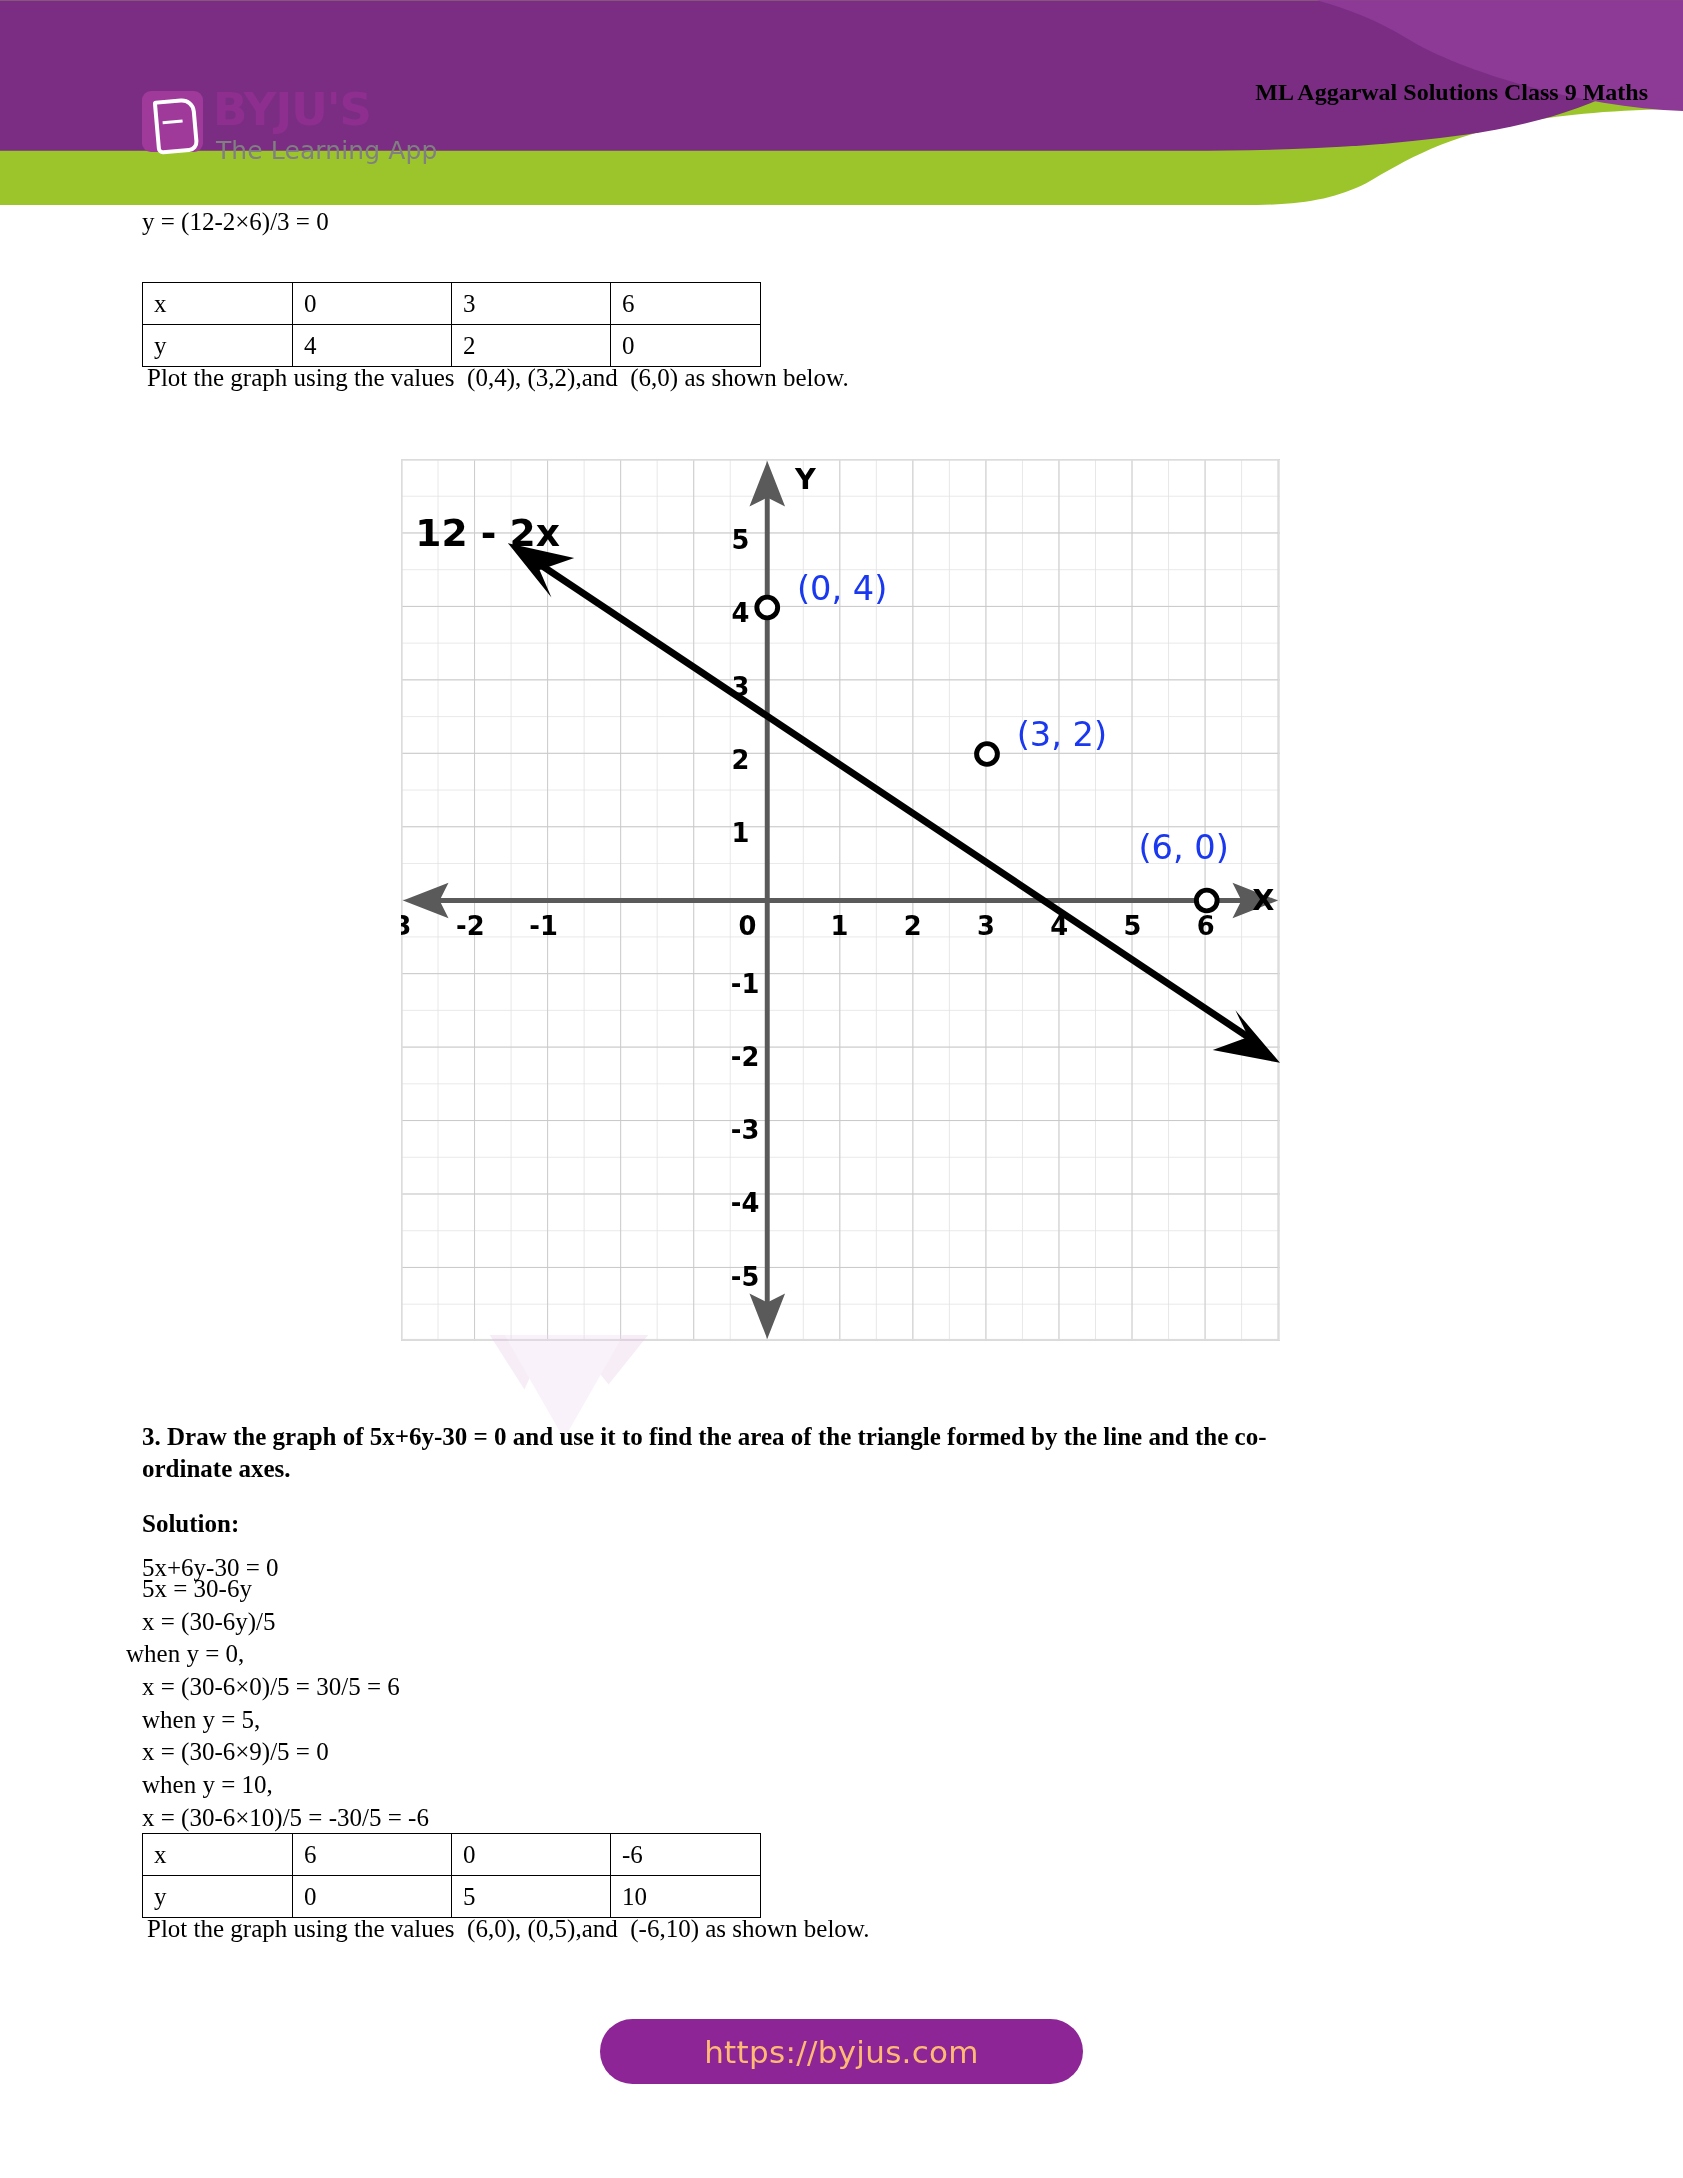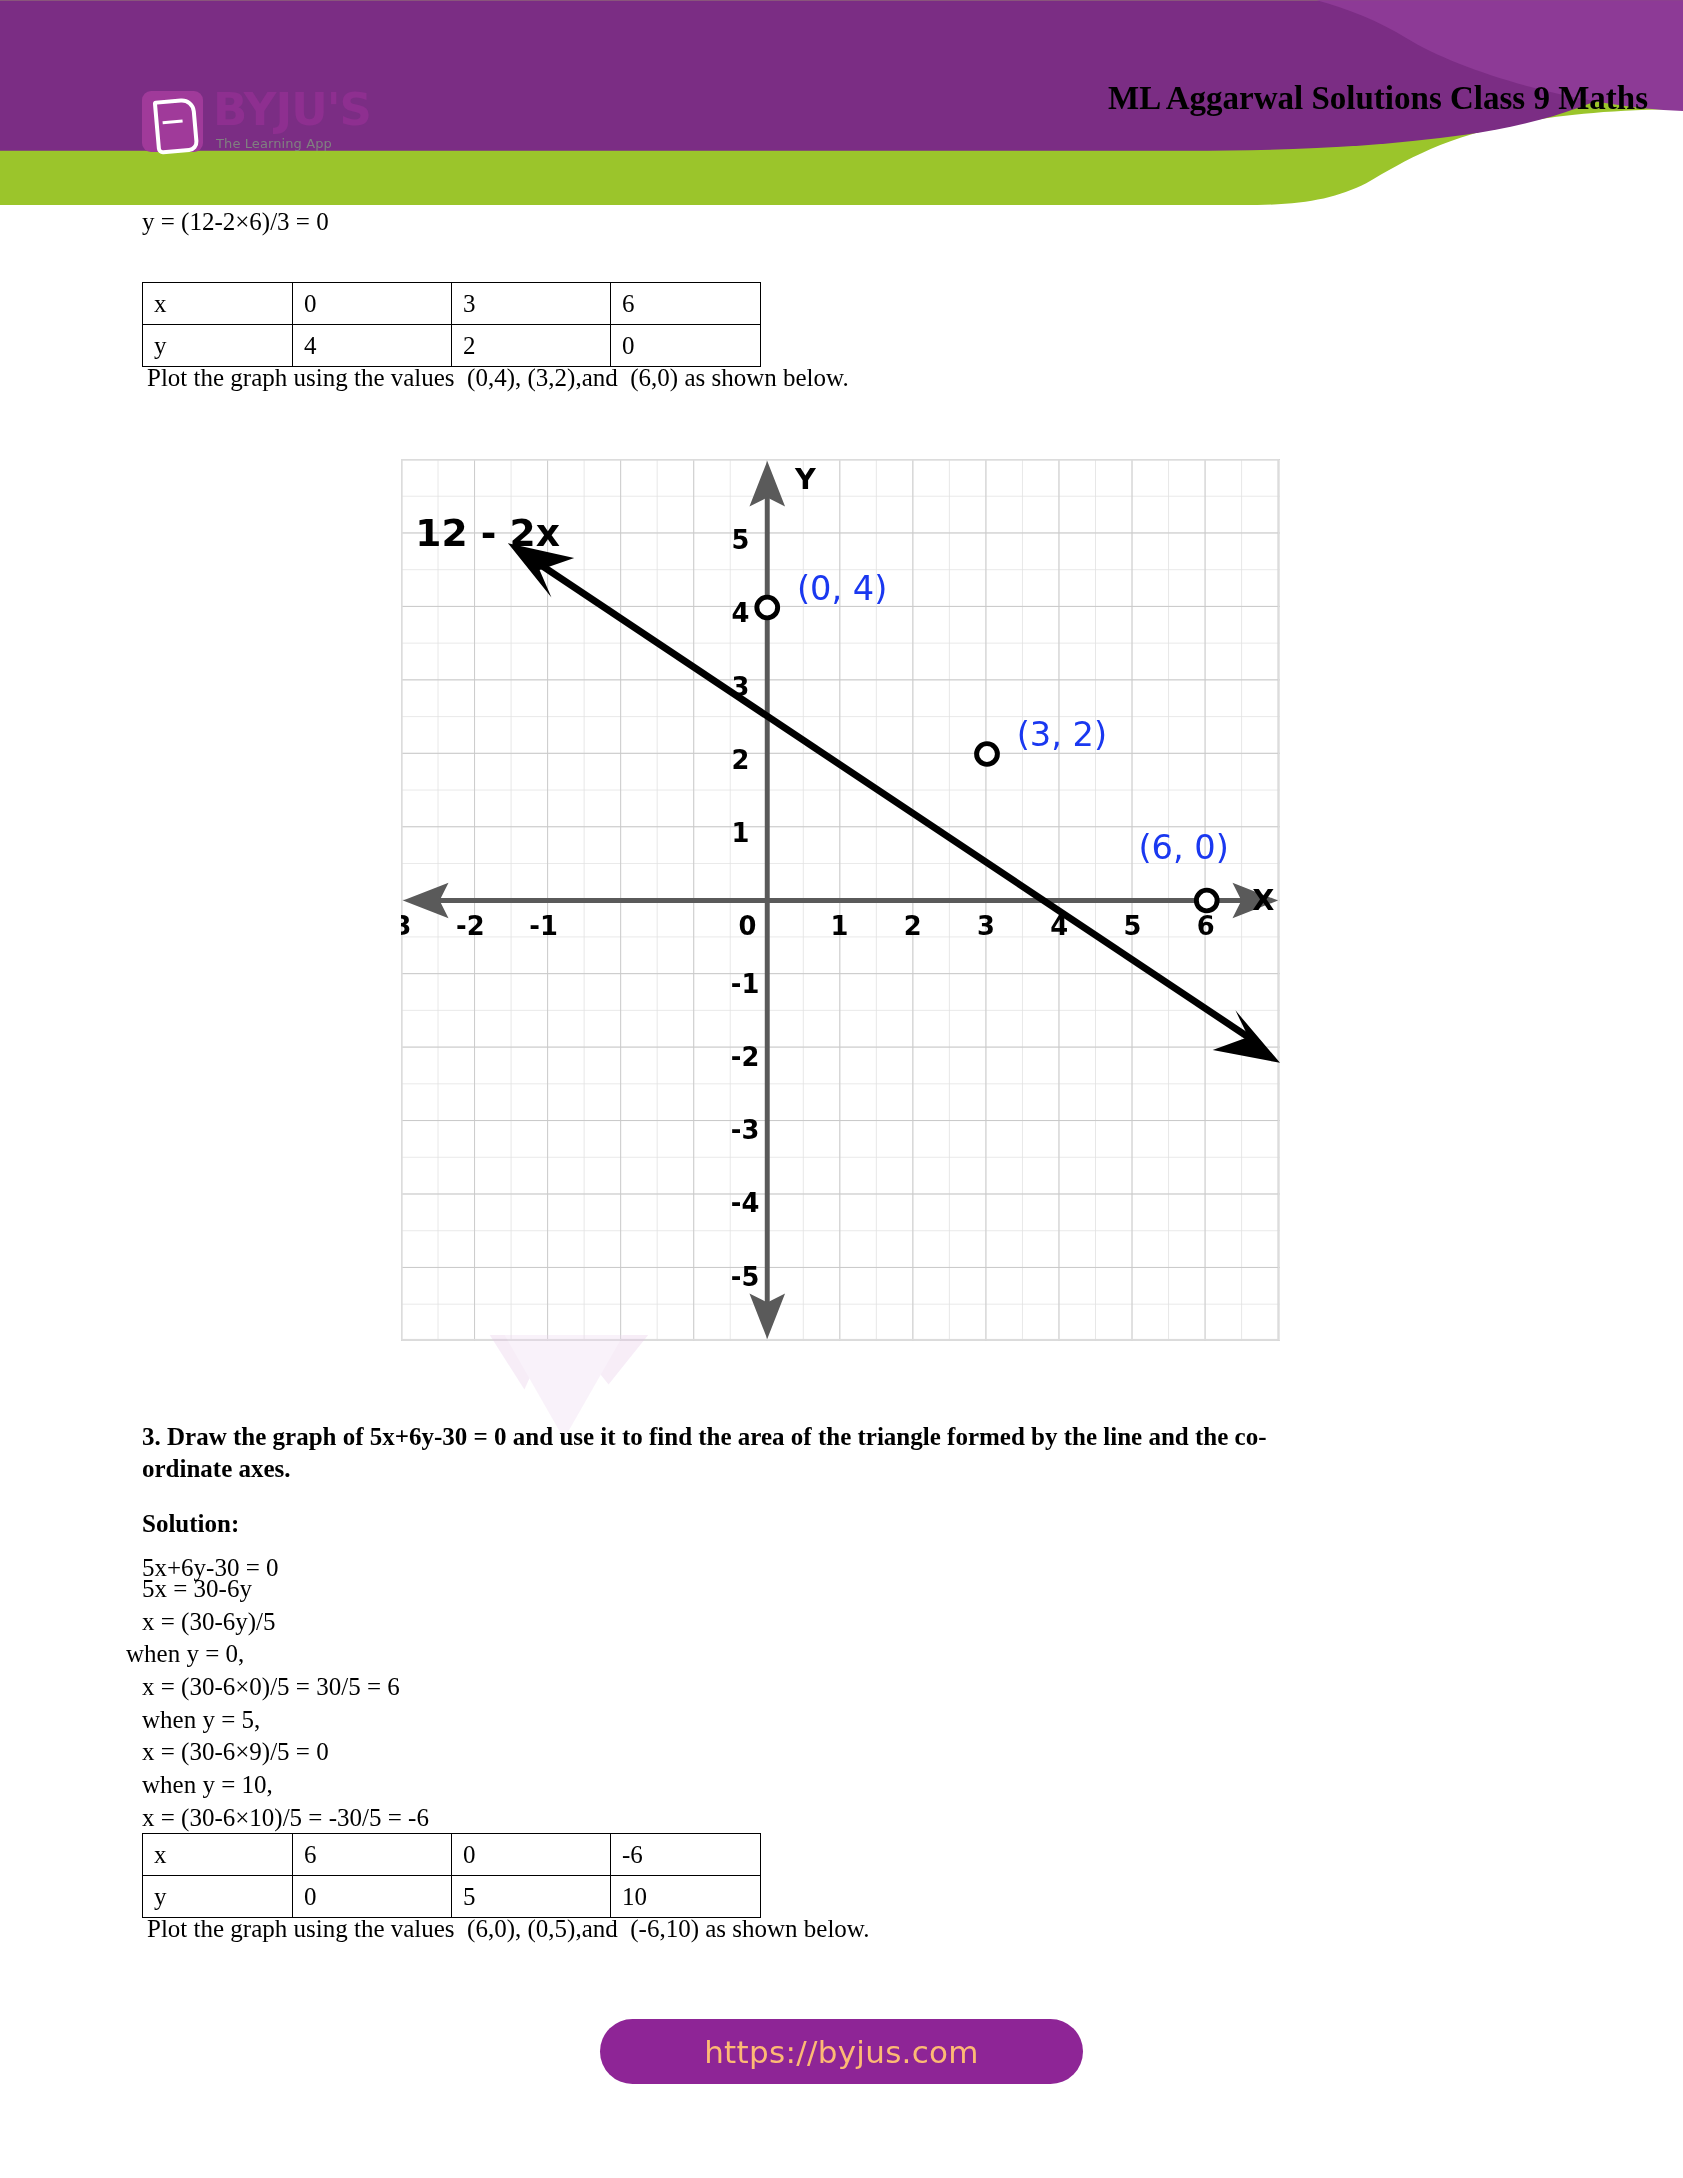--- a/index.html
+++ b/index.html
@@ -29,28 +29,28 @@
   #logo-word{
     position:absolute;left:71px;top:-4px;
     font-family:"DejaVu Sans", sans-serif;
     font-weight:bold;font-size:45px;letter-spacing:-1px;
     color:#8e2f90;
     line-height:1;
   }
   #logo-tag{
     position:absolute;left:74px;top:45px;
     font-family:"DejaVu Sans", sans-serif;
-    font-size:13px;color:#808080;letter-spacing:0.1px;
+    font-size:25px;color:#808080;letter-spacing:0.1px;
   }
   
   #doc-title{
     position:absolute;right:35px;top:77px;width:990px;
     text-align:right;
     font-family:"Liberation Serif", serif;
-    font-weight:bold;font-size:33px;line-height:1.28;
+    font-weight:bold;font-size:24px;line-height:1.28;
     color:#000000;
   }
   
   .txt{
     position:absolute;
     font-family:Liberation Serif, serif;
     font-size:25px;color:#000;
     white-space:pre;
   }
   .bold{font-weight:bold;}

